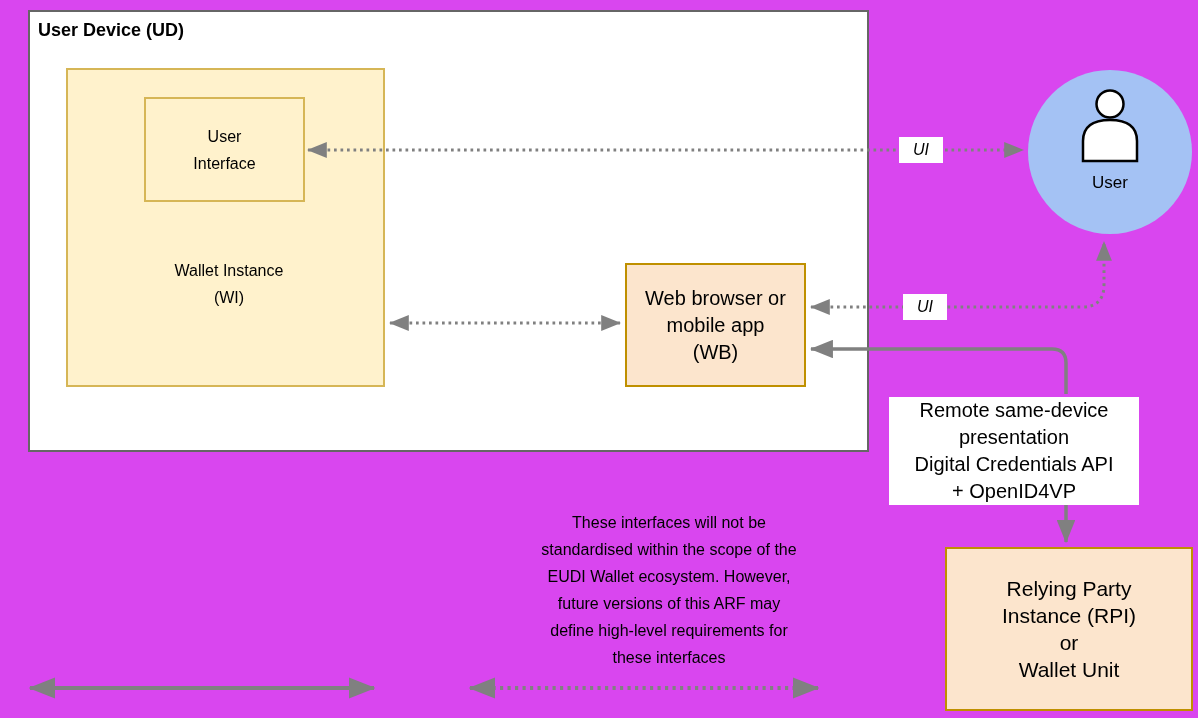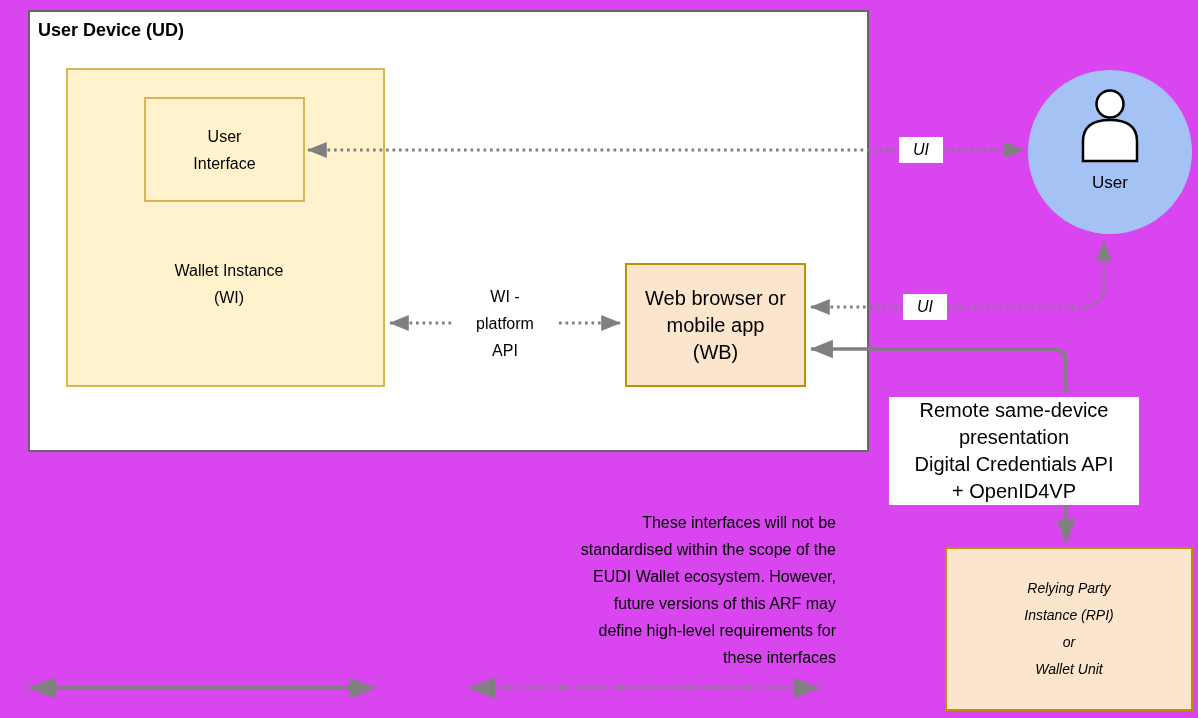--- a/index.html
+++ b/index.html
@@ -10,41 +10,41 @@
   .abs { position:absolute; }
   .box { position:absolute; box-sizing:border-box; display:flex; align-items:center; justify-content:center; text-align:center; }
   .yellow { background:#fff2cc; border:2px solid #d6b656; }
   .orange { background:#fce5cd; border:2px solid #bf9000; }
   .ud-box { left:28px; top:10px; width:837px; height:438px; border:2px solid #666666; background:#ffffff; z-index:1; }
   .ud-title { left:38px; top:20px; font-size:18px; font-weight:bold; z-index:2; }
   .wallet-box { left:66px; top:68px; width:319px; height:319px; z-index:2; }
   .wallet-label { left:66px; top:257px; width:326px; text-align:center; font-size:16px; line-height:27px; z-index:2; }
   .ui-box { left:144px; top:97px; width:161px; height:105px; z-index:3; font-size:16px; line-height:27px; }
   .wb-box { left:625px; top:263px; width:181px; height:124px; z-index:2; font-size:20px; line-height:27px; }
-  .rpi-box { left:945px; top:547px; width:248px; height:164px; z-index:2; font-size:14px; line-height:27px;font-style:italic; }
+  .rpi-box { left:945px; top:547px; width:248px; height:164px; z-index:2; font-size:21px; line-height:27px; }
   .user-circle {
     left:1028px; top:70px; width:164px; height:164px; border-radius:50%;
     background:#a4c2f4; z-index:2; display:flex; flex-direction:column;
     align-items:center; padding-top:19px; box-sizing:border-box;
   }
   .user-label { margin-top:10px; font-size:17px; }
   .multiline { white-space:pre-line; }
   .arrow-layer { left:0; top:0; z-index:4; pointer-events:none; }
   .line-label {
     z-index:5; background:#ffffff; text-align:center;
     display:flex; align-items:center; justify-content:center;
   }
   .ui-lbl { width:44px; height:26px; font-size:16px;font-style:italic; }
   .ui-lbl-top { left:899px; top:137px; }
   .ui-lbl-bot { left:903px; top:294px; }
   .wi-api-lbl { left:452px; top:283px; width:106px; font-size:16px; line-height:27px; }
   .remote-lbl { left:889px; top:397px; width:250px; font-size:20px; line-height:27px; }
   .legend-text { text-align:center; font-size:16px; line-height:27px; z-index:2; }
   .legend-left-txt { left:25px; top:590px; width:350px; }
-  .legend-mid-txt { left:458px; top:509px; width:378px;text-align:right; }
+  .legend-mid-txt { left:480px; top:509px; width:378px; }
 </style>
 </head>
 <body>
 
 <div class="stage">
 
   <div class="abs ud-box"></div>
   <div class="abs ud-title">User Device (UD)</div>
 
   <div class="box yellow wallet-box"></div>
@@ -94,23 +94,20 @@
 
     <path d="M1066 502 V542" fill="none" stroke="#808080" stroke-width="3.5" marker-end="url(#ah)"></path>
 
     <path d="M30 688 H374" fill="none" stroke="#808080" stroke-width="4" marker-start="url(#ah)" marker-end="url(#ah)"></path>
 
     <path d="M470 688 H818" fill="none" stroke="#808080" stroke-width="4" stroke-dasharray="3.2 4.3" marker-start="url(#ah)" marker-end="url(#ah)"></path>
   </svg>
 
   <div class="abs line-label ui-lbl ui-lbl-top">UI</div>
   <div class="abs line-label ui-lbl ui-lbl-bot">UI</div>
-  <div class="abs line-label wi-api-lbl multiline">WI -
-platform
-API</div>
   <div class="abs line-label remote-lbl multiline">Remote same-device
 presentation
 Digital Credentials API
 + OpenID4VP</div>
 
   <div class="abs legend-text legend-mid-txt multiline">These interfaces will not be
 standardised within the scope of the
 EUDI Wallet ecosystem. However,
 future versions of this ARF may
 define high-level requirements for

